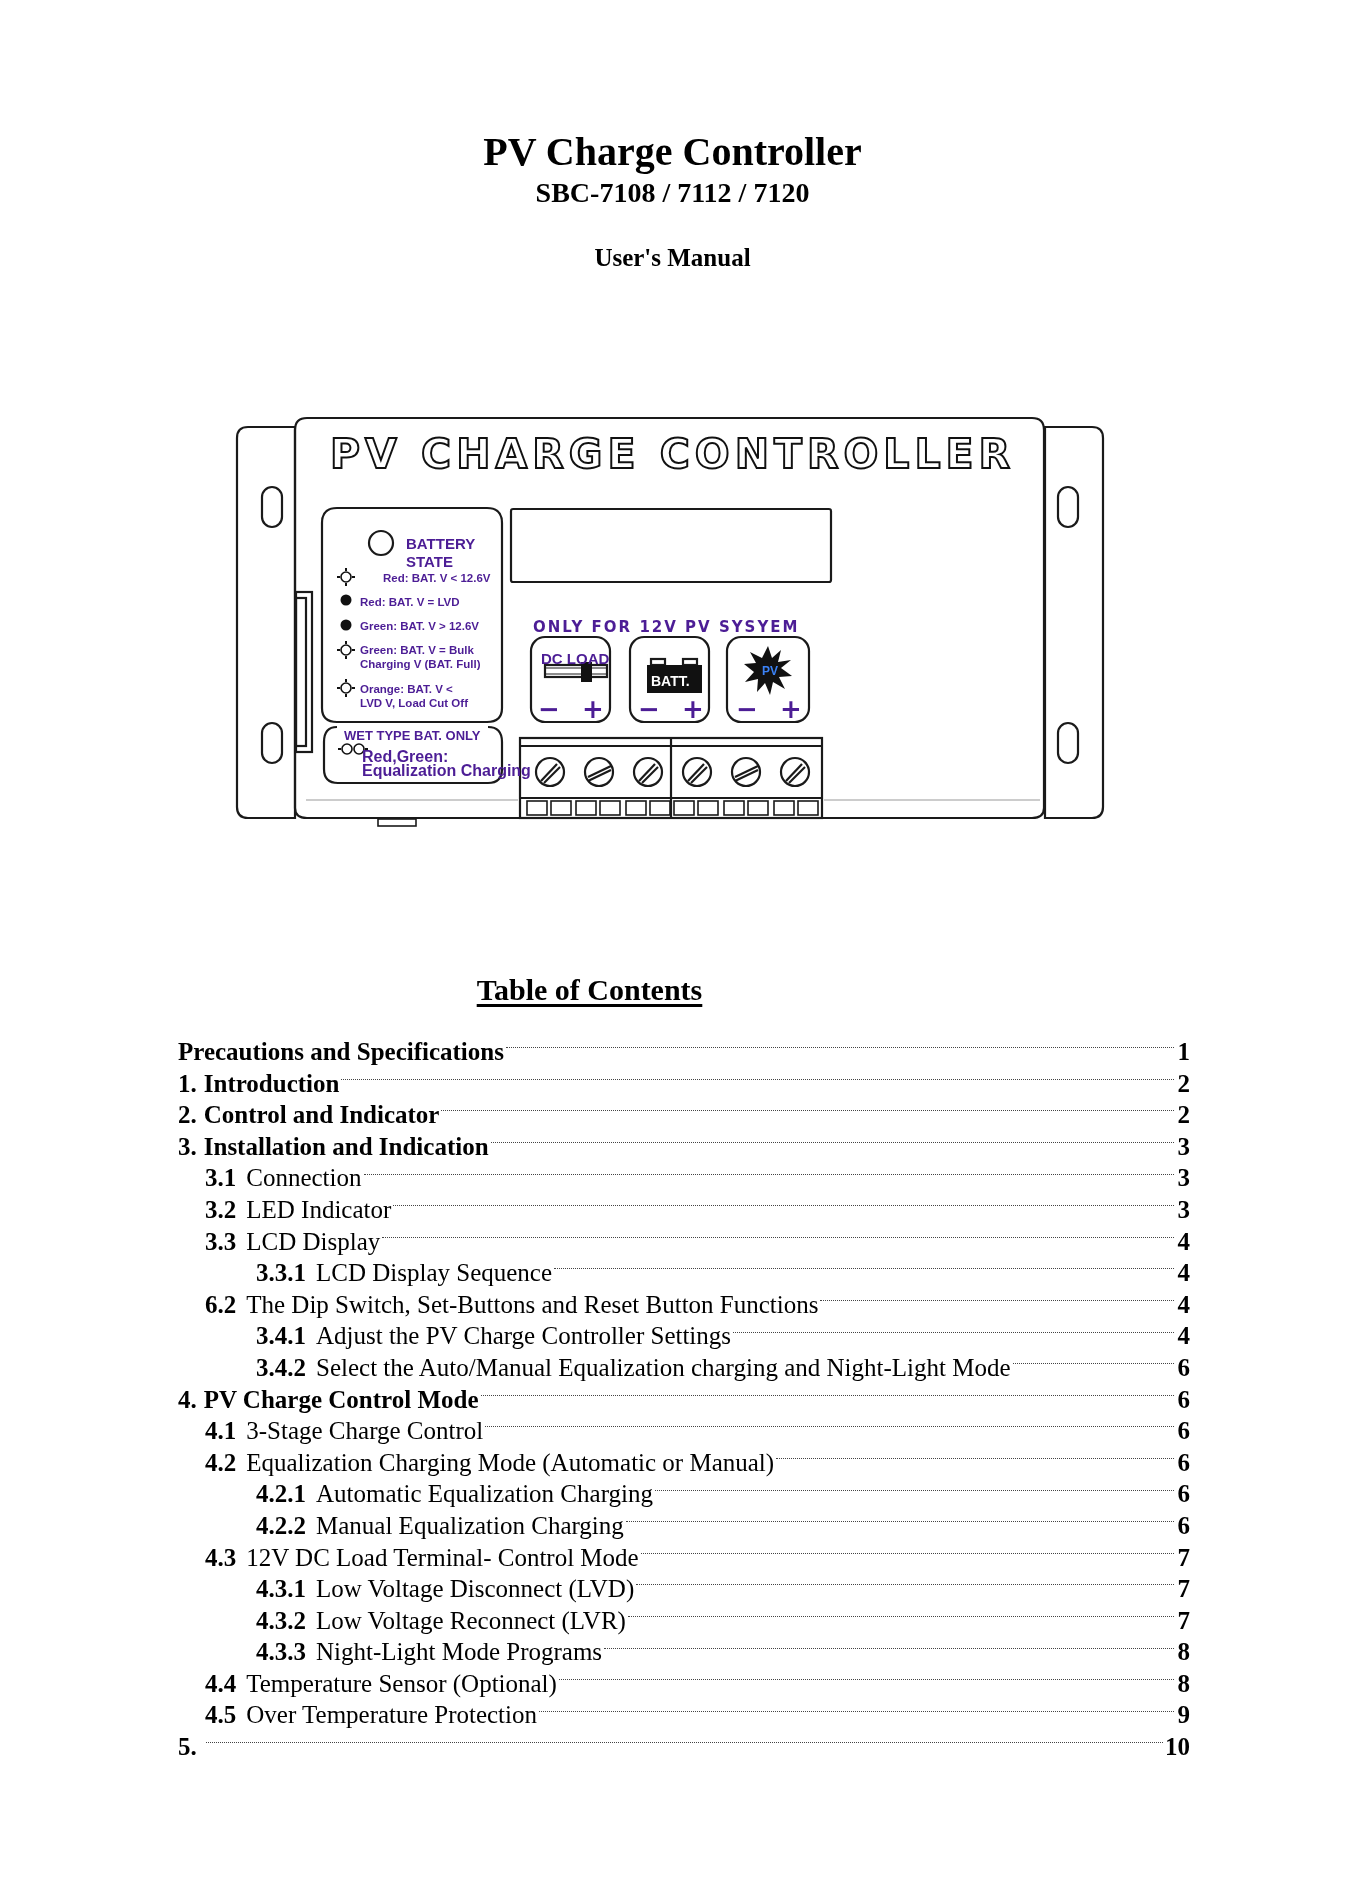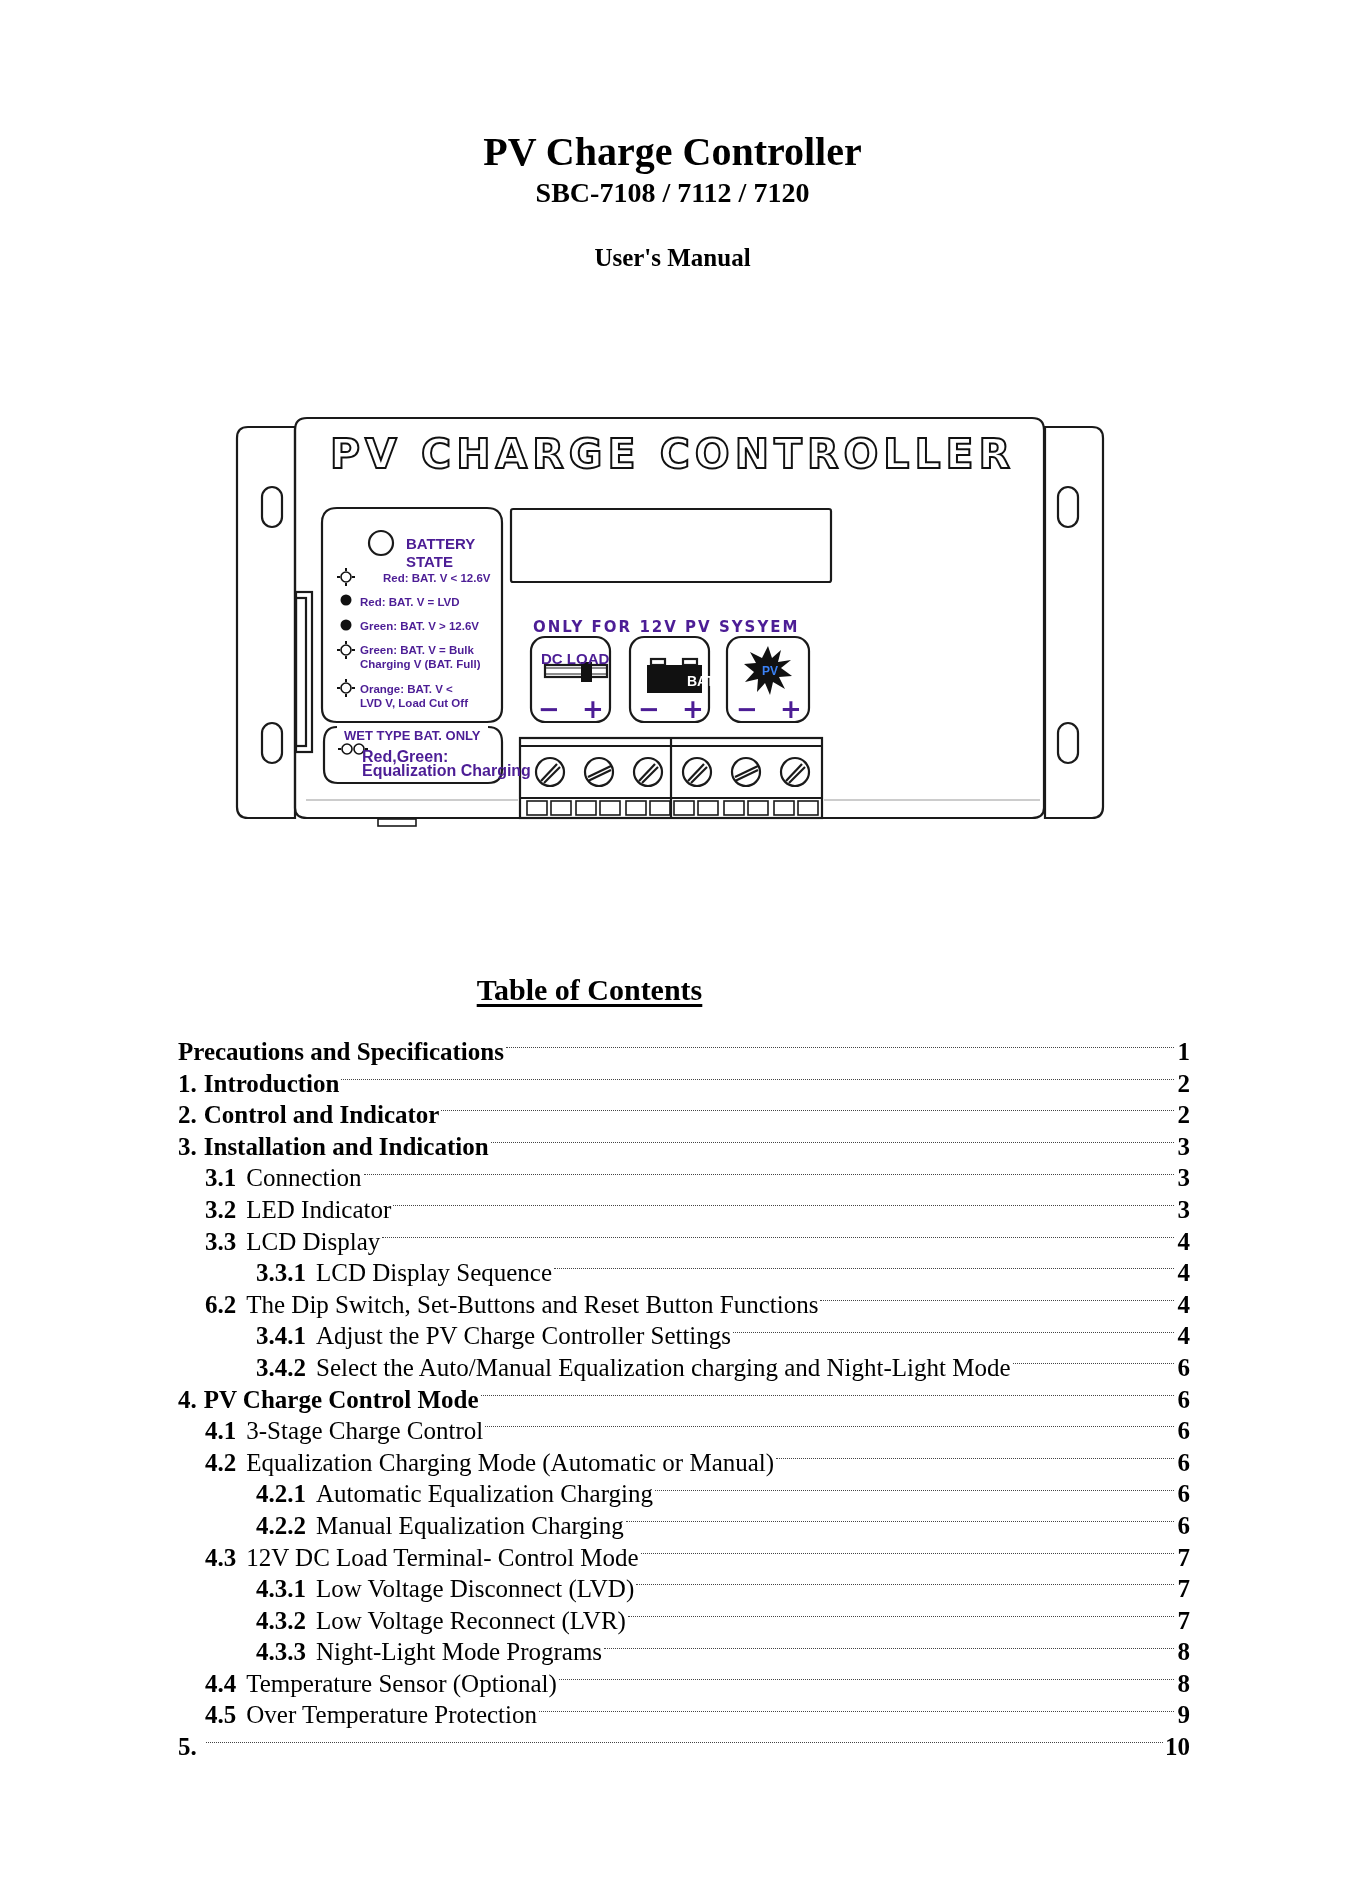--- a/index.html
+++ b/index.html
@@ -15,21 +15,21 @@
   .device svg { position: absolute; left: 0; top: 0; }
   .dtext { position: absolute; font-family: "Liberation Sans", sans-serif; font-weight: bold; color: #4c1d95; white-space: nowrap; }
   .device-title { left: 330px; top: 430px; font-size: 41px; letter-spacing: 5px; color: #fff;
     -webkit-text-stroke: 2px #111; font-family: "DejaVu Sans", sans-serif; font-weight: bold; }
   .led-label { font-size: 11.5px; line-height: 14px; }
   .batt-state { left: 406px; top: 535px; font-size: 15px; line-height: 18px; }
   .only-for { left: 533px; top: 618px; font-size: 15px; letter-spacing: 2px; font-family: "DejaVu Sans", sans-serif; }
   .wet-title { left: 344px; top: 728px; font-size: 13px; }
   .wet-desc { left: 362px; top: 750px; font-size: 16px; line-height: 14px; }
   .dcload { left: 541px; top: 650px; font-size: 15px; }
-  .batt-word { left: 651px; top: 673px; font-size: 14px; color: #fff; margin-left: 36px; }
+  .batt-word { left: 651px; top: 673px; font-size: 14px; color: #fff; }
   .pv-word { left: 762px; top: 664px; font-size: 12px; color: #3b82f6; }
   .pm { font-size: 26px; font-family: "DejaVu Sans", sans-serif; font-weight: bold; top: 694px; }
 
   
   .toc-heading { position: absolute; left: 0; width: 1179px; top: 972px; text-align: center;
     font-size: 30px; font-weight: bold; text-decoration: underline; text-underline-offset: 4px; line-height: 36px; }
   .toc { position: absolute; left: 178px; top: 1036px; width: 1012px; }
   .toc-row { display: flex; align-items: center; height: 31.6px; font-size: 25px; line-height: 31.6px; }
   .toc-row .num { font-weight: bold; margin-right: 10px; }
   .toc-row.l0 .num { margin-right: 7px; }

